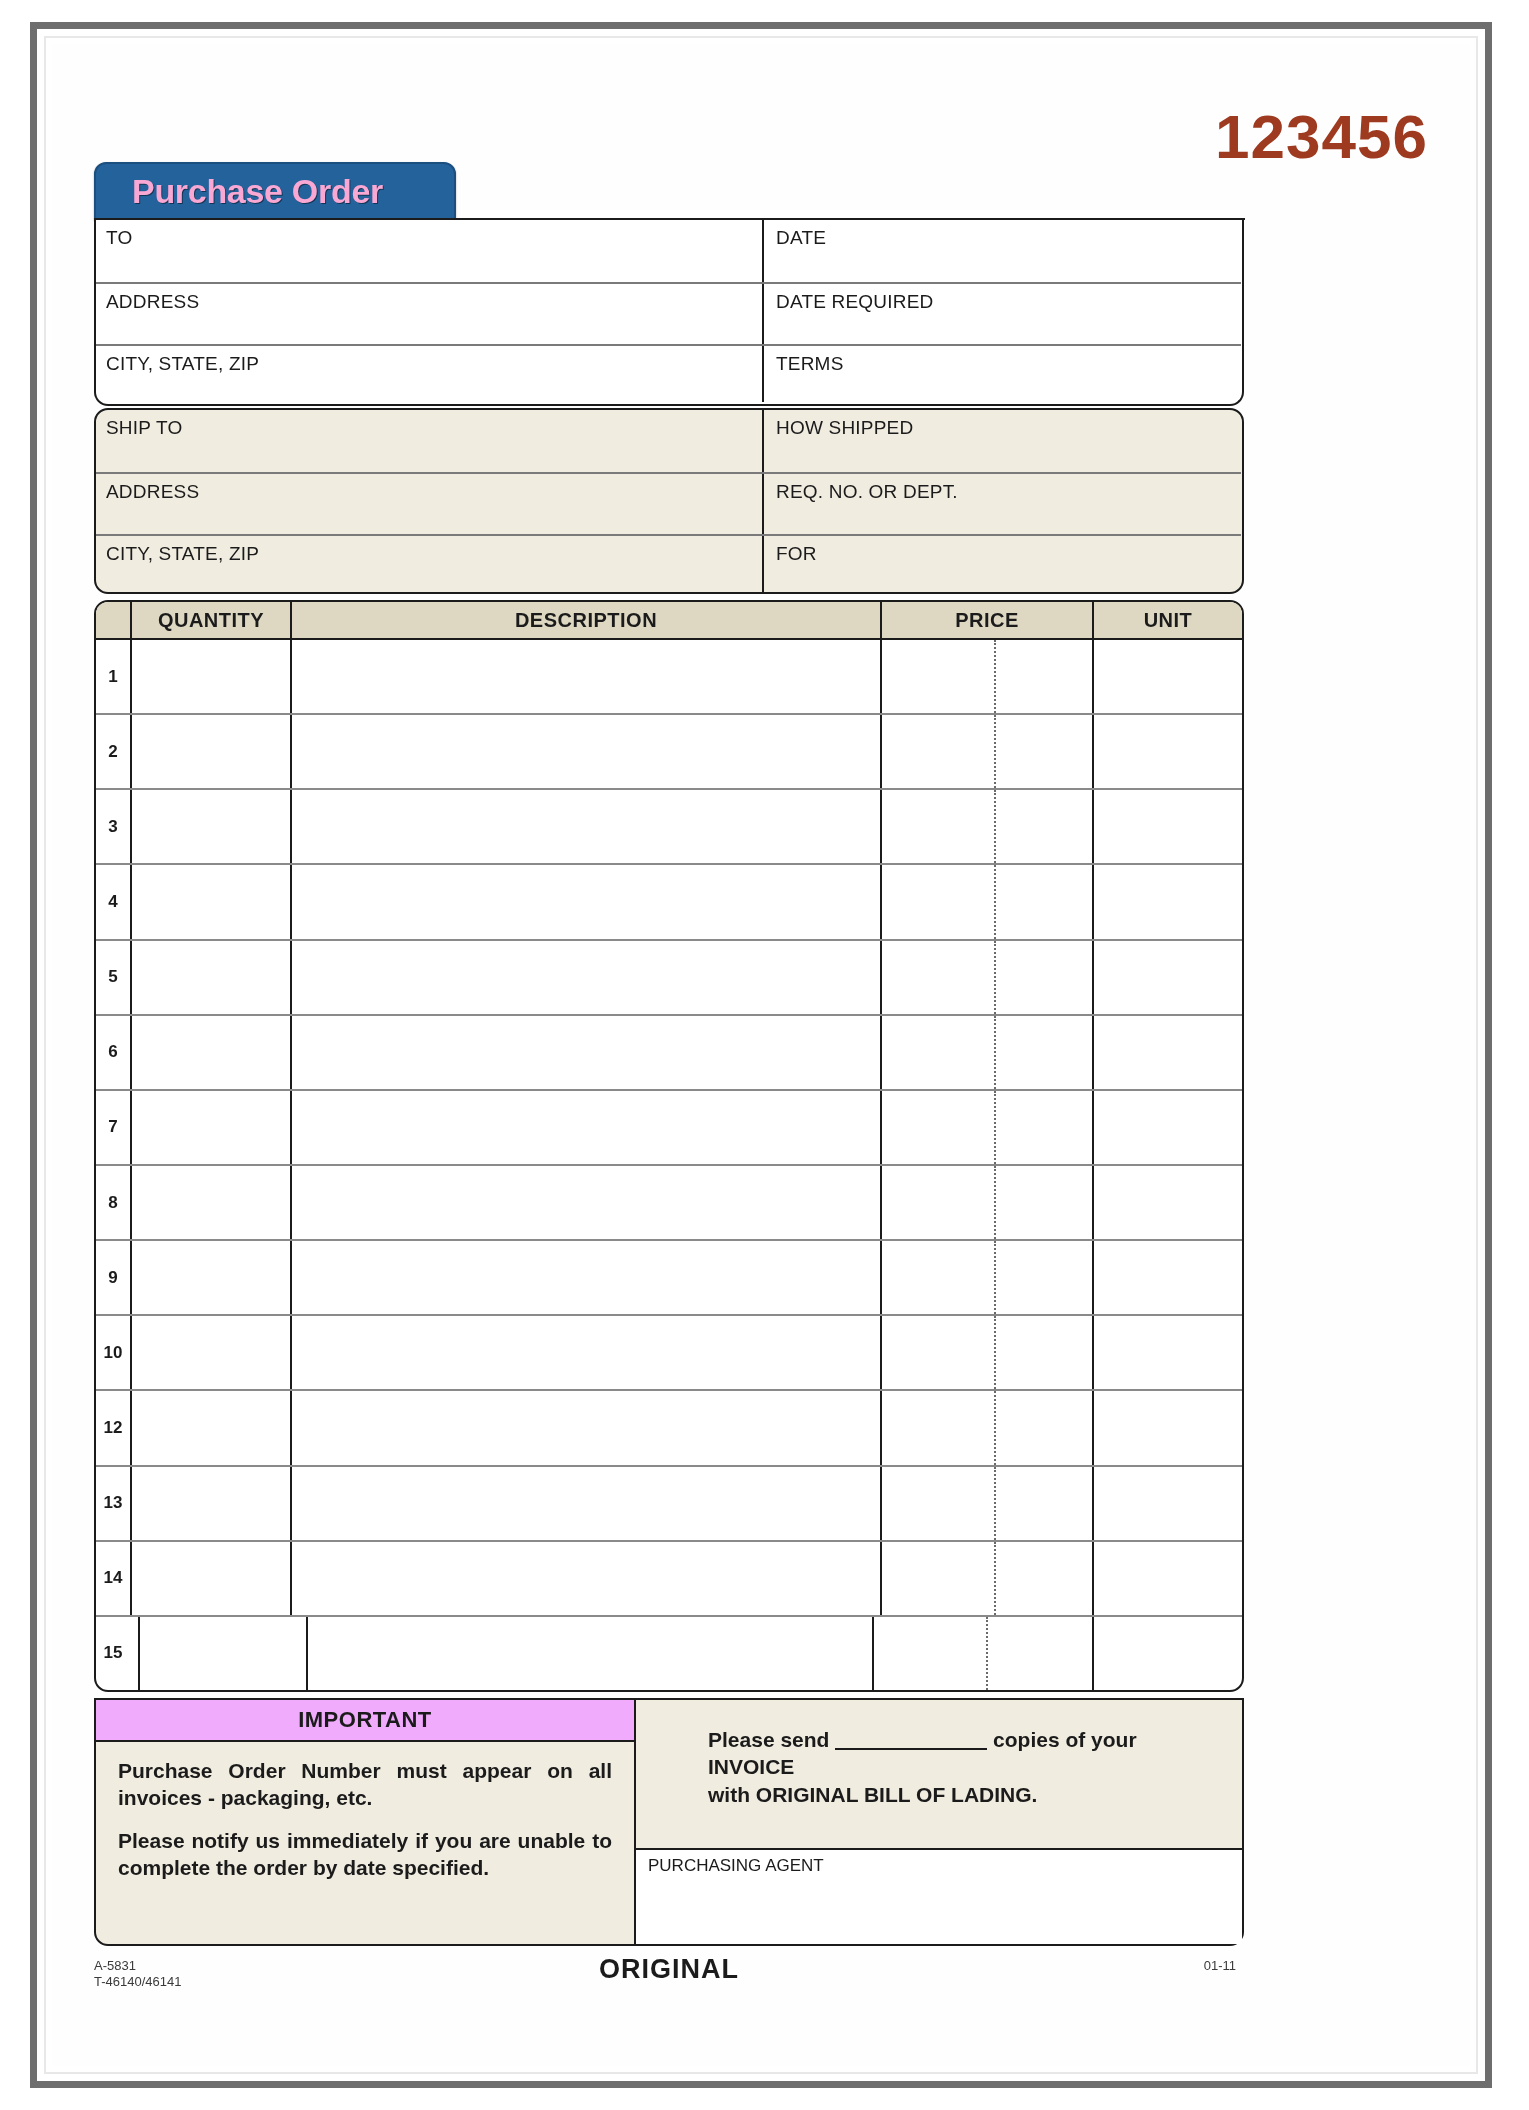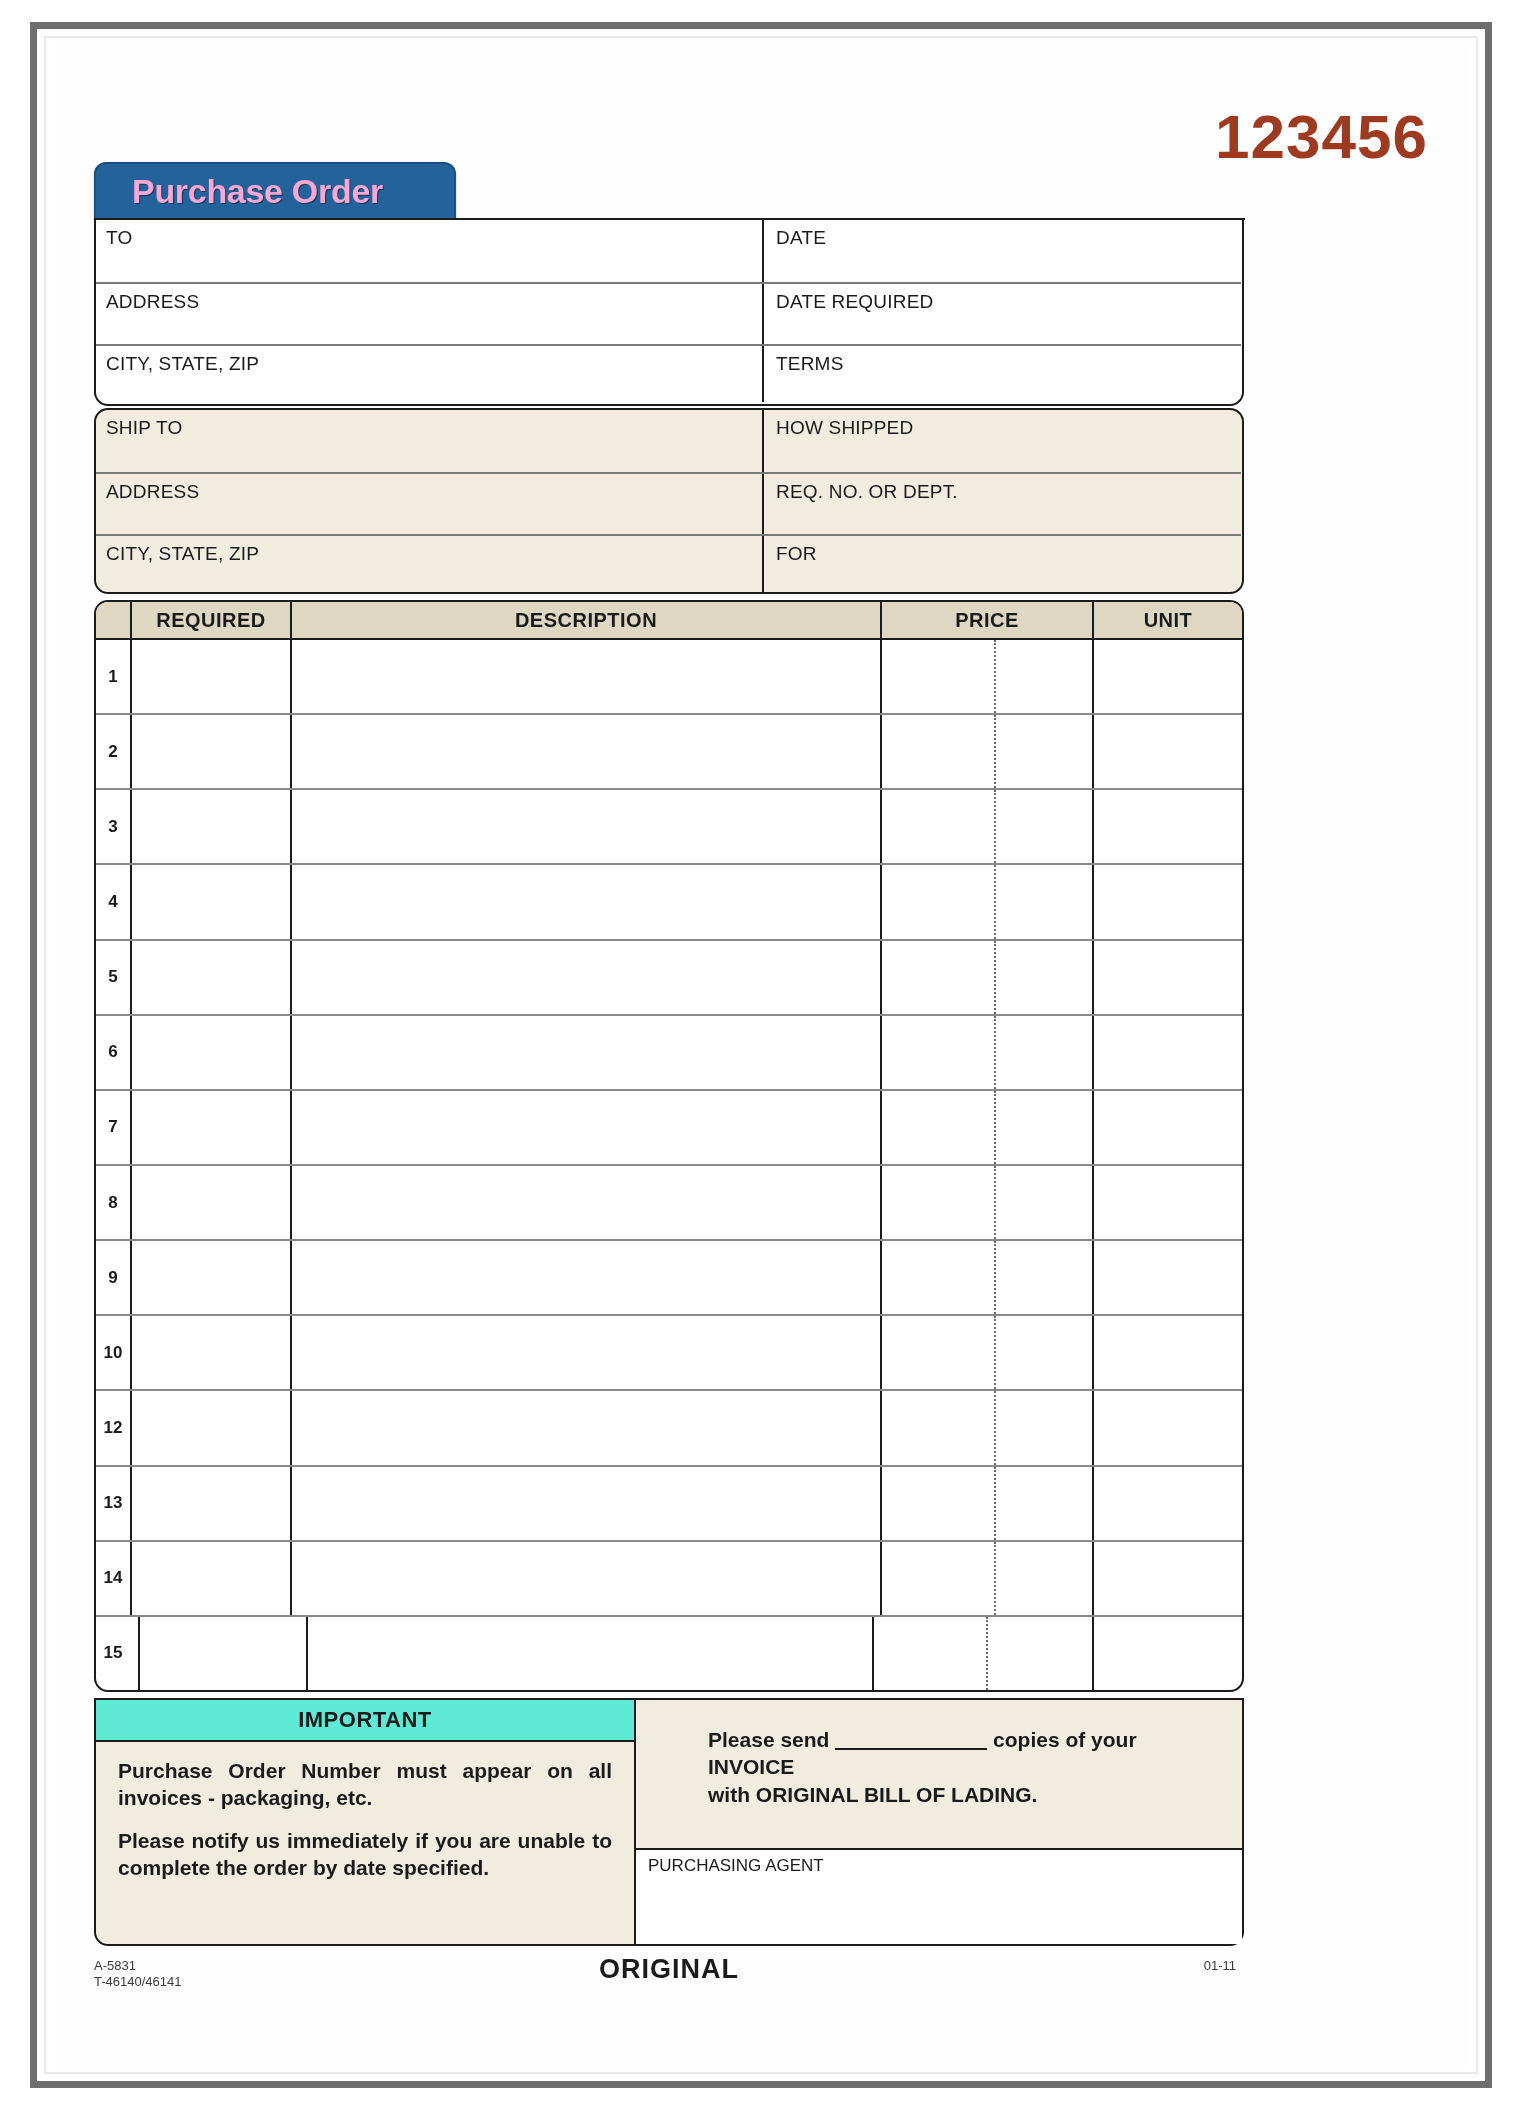--- a/index.html
+++ b/index.html
@@ -190,21 +190,21 @@
     border-left: 2px dotted #6a6a6a;
   }
 
   
   .foot-wrap { display: flex; width: 100%; height: 100%; }
   .foot-left  { width: 540px; border-right: 2.5px solid #1b1b1b; display:flex; flex-direction:column; }
   .foot-right { flex: 1; display: flex; flex-direction: column; }
 
   .important-head {
     height: 42px;
-    background: #5eead4;
+    background: #f0abfc;
     border-bottom: 2.5px solid #1b1b1b;
     display: flex; align-items: center; justify-content: center;
     font-size: 22px; font-weight: bold; letter-spacing: 0.5px; color:#1b1b1b;
   }
   .important-body {
     flex: 1;
     padding: 16px 22px 0 22px;
   }
   .important-body p {
     margin: 0 0 16px 0;
@@ -329,21 +329,21 @@
         <div class="addr-right">
           <div class="fld-label">FOR</div>
         </div>
       </div>
     </div>
 
     <div class="box" id="block-items">
       <div class="tbl">
         <div class="tbl-head">
           <div class="col-num"></div>
-          <div class="col-qty">REQUIRED</div>
+          <div class="col-qty">QUANTITY</div>
           <div class="col-desc">DESCRIPTION</div>
           <div class="col-price">PRICE</div>
           <div class="col-unit">UNIT</div>
         </div>
         <div class="tbl-body" id="items-body">
             <div class="tbl-row">
               <div class="col-num">1</div>
               <div class="col-qty"></div>
               <div class="col-desc"></div>
               <div class="col-price price-cell"></div>

